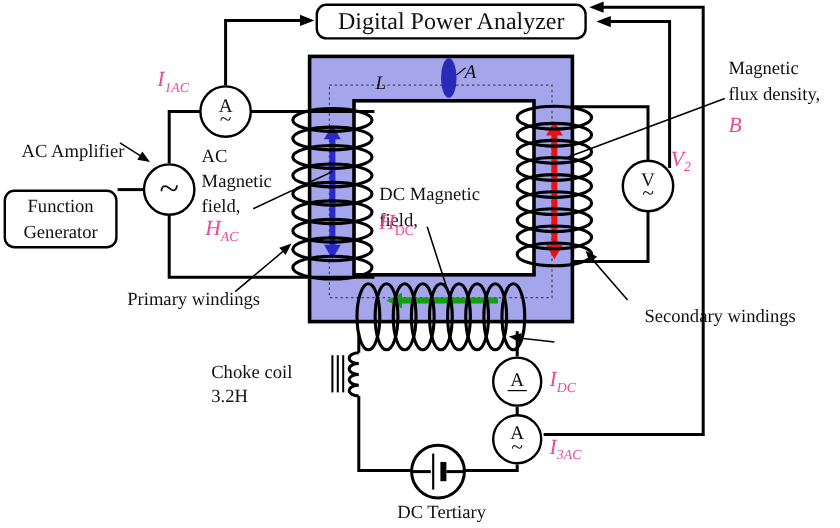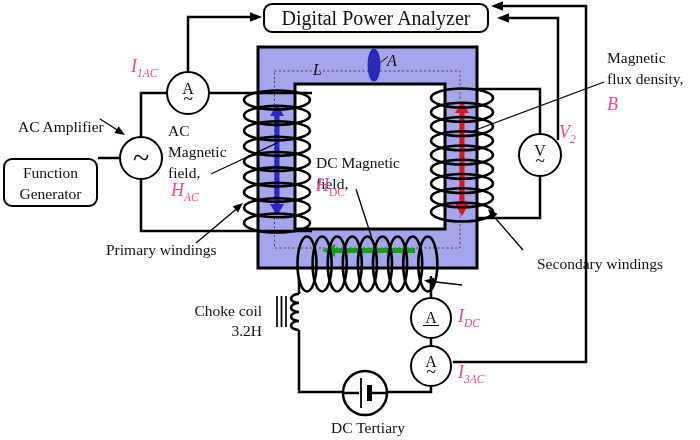--- a/index.html
+++ b/index.html
@@ -12,21 +12,21 @@
   .sym sub{font-size:11.5px;font-style:italic;}
   .sym sub.roman{font-style:normal;}
   .box{position:absolute;z-index:2;background:#fff;border:2.5px solid #000;border-radius:9px;
        display:flex;align-items:center;justify-content:center;text-align:center;box-sizing:border-box;}
   .meter{position:absolute;z-index:2;background:#fff;border:2.5px solid #000;border-radius:50%;
          box-sizing:border-box;display:flex;flex-direction:column;align-items:center;justify-content:center;}
   .meter .g{font-size:16px;line-height:13px;}
   .meter .g.dc{border-bottom:1.6px solid #000;padding:0 2px 1px 2px;}
   .meter .m{font-size:18px;line-height:9px;}
   .meter .src{font-size:30px;line-height:26px;}
-  .ctr{text-align:right;}
+  .ctr{text-align:left;}
 </style>
 </head>
 <body>
 
 <div id="stage">
 
   <svg id="wires" width="700" height="440" viewBox="0 0 700 440">
 
     <rect x="258" y="47" width="219" height="221" stroke="#000" stroke-width="3" fill="#a5a5ec"></rect>
     <rect x="295" y="84" width="150" height="145" fill="#ffffff" stroke="#000" stroke-width="3"></rect>

